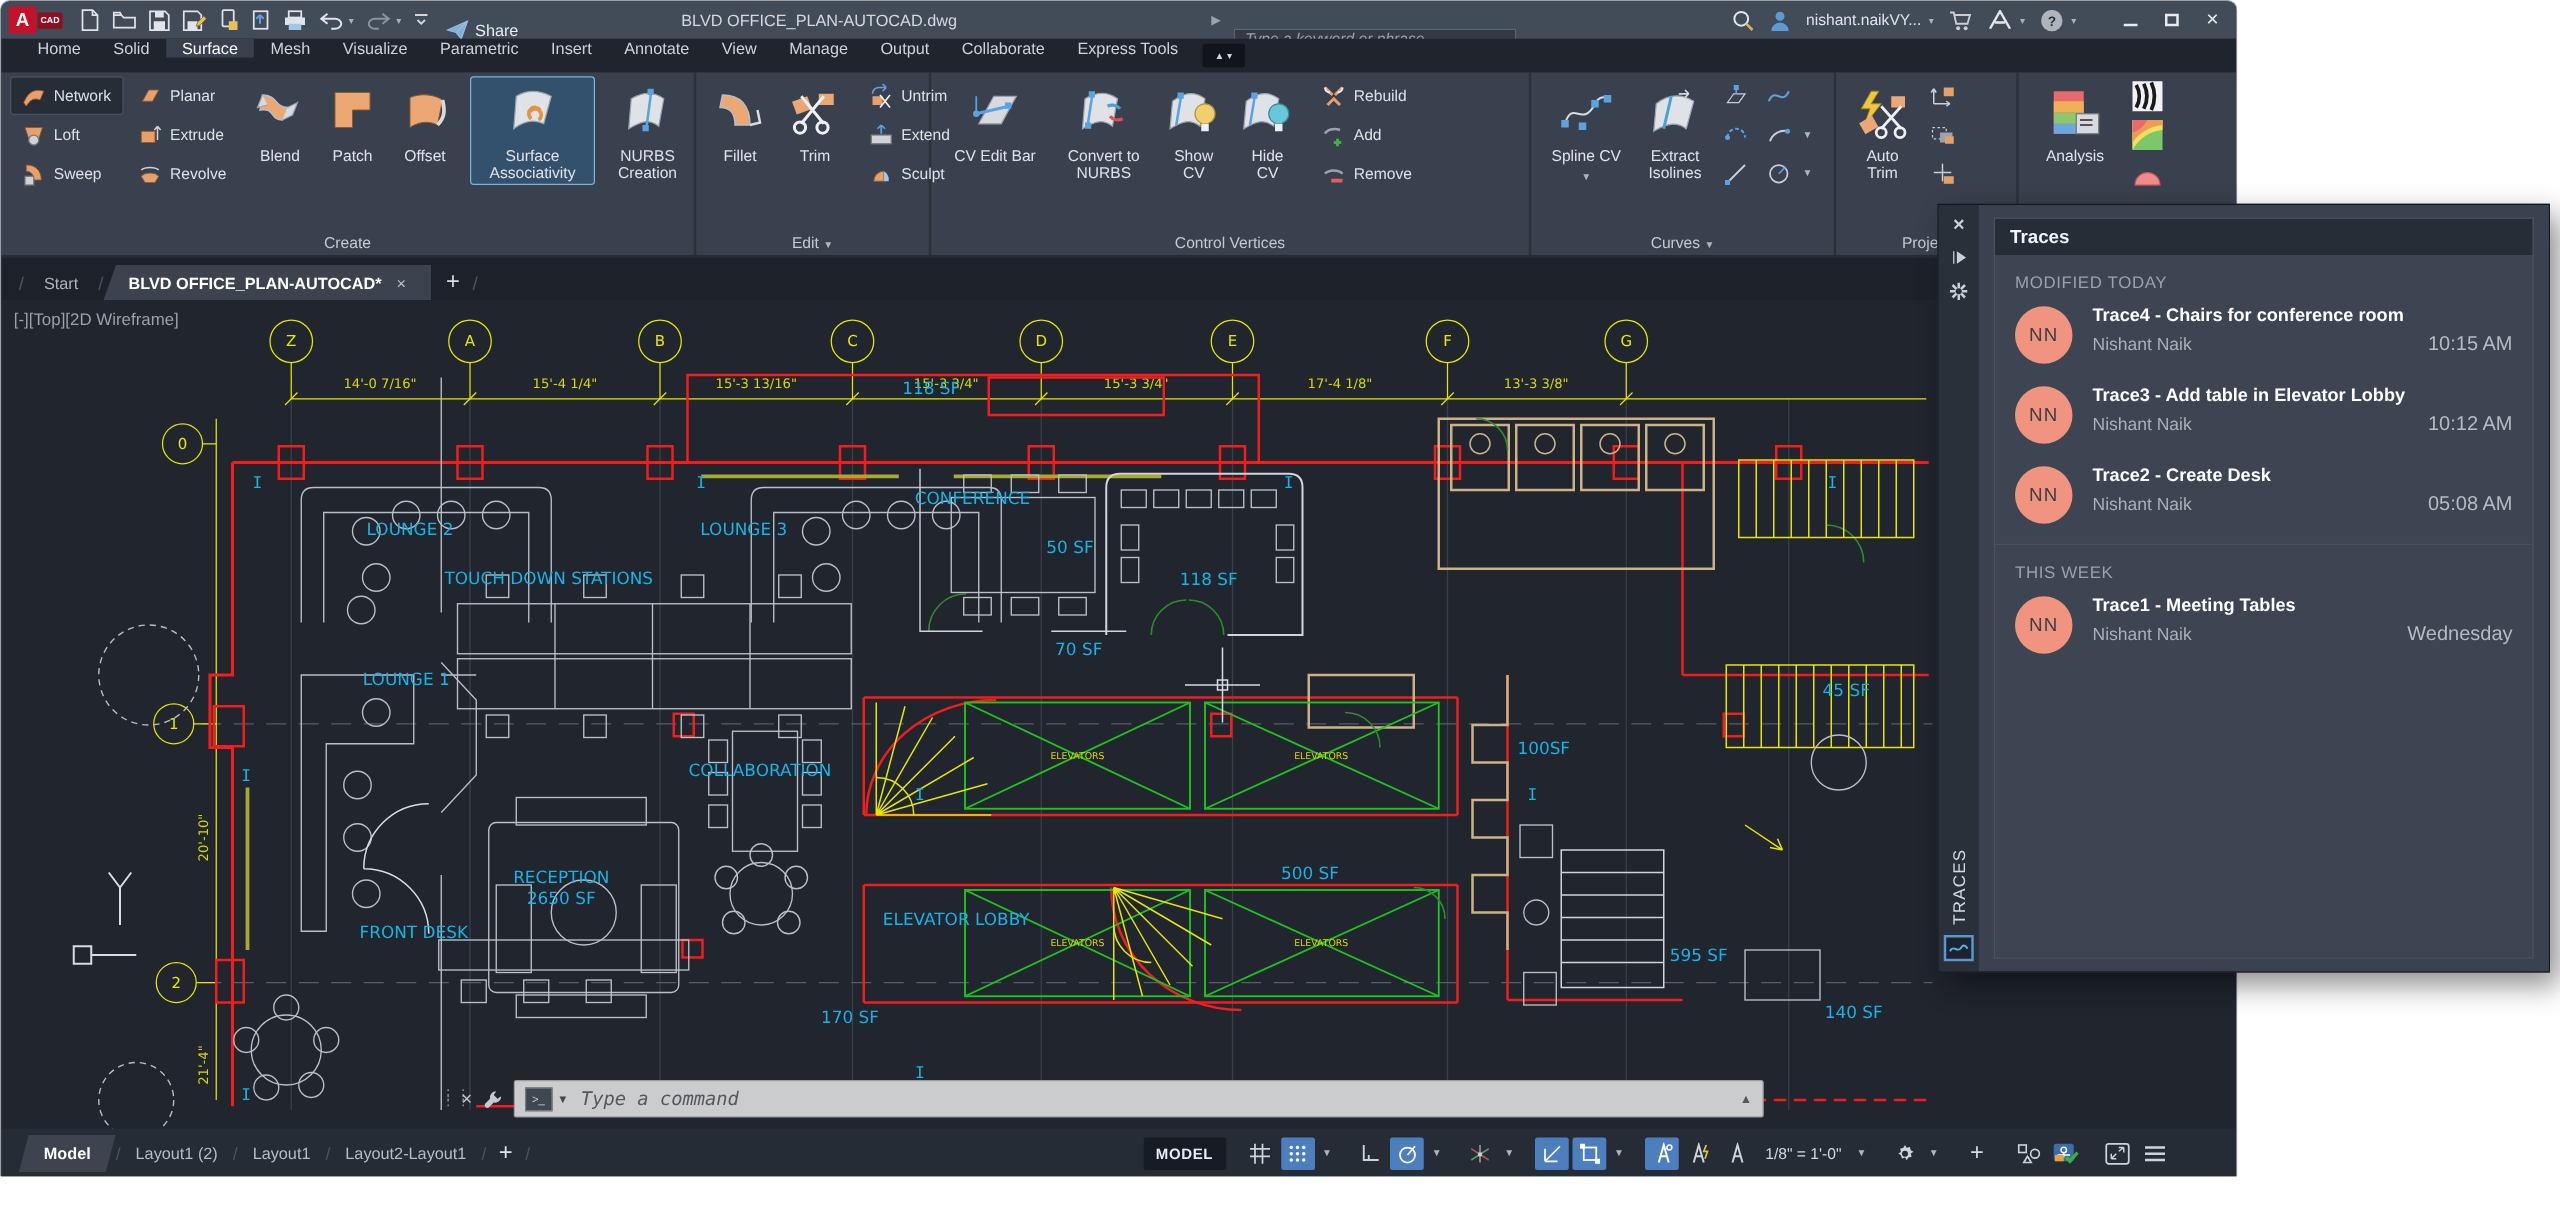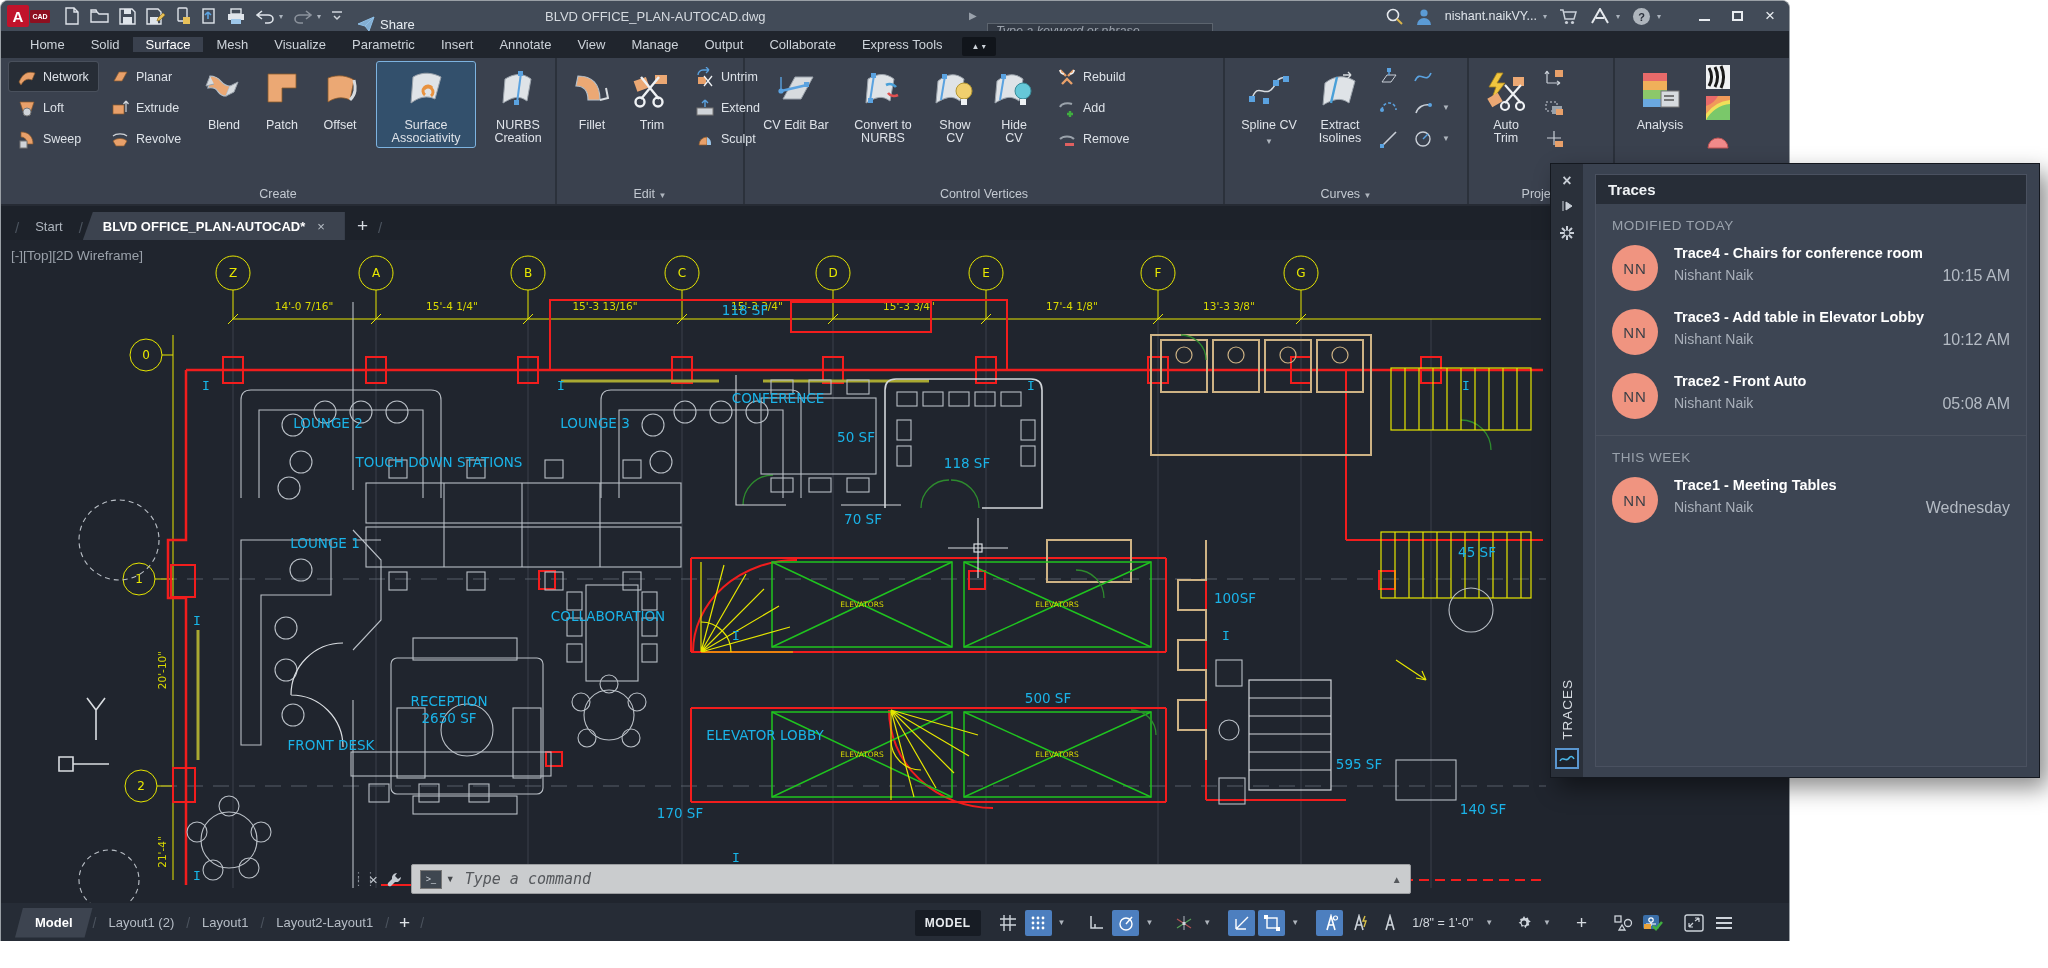--- a/index.html
+++ b/index.html
@@ -24,21 +24,21 @@
   .searchbox { position:absolute; left:986px; top:4px; width:226px; height:22px; background:#333a45; border:1px solid #5c646e;
                color:#9aa1ab; font-size:12.5px; font-style:italic; padding:0 8px; font-family:"Liberation Sans",sans-serif;margin-top:18px; }
   .tb-right { position:absolute; right:14px; top:0; height:30px; display:flex; align-items:center; gap:12px; }
   .username { color:#dfe4ea; font-size:12.5px; }
   .winbtns { display:flex; align-items:center; gap:22px; margin-left:26px; }
   .winbtn { color:#e8ecf0; font-size:14px; cursor:default; }
   .minbar { display:inline-block; width:11px; height:2px; background:#e8ecf0; }
   .maxbox { display:inline-block; width:11px; height:10px; border:2px solid #e8ecf0; }
 
   
-  .ribbontabs { position:absolute; left:0; top:30px; width:100%; height:27px; background:#20252d; display:flex; align-items:center; padding-left:16px; }
+  .ribbontabs { position:absolute; left:0; top:30px; width:100%; height:27px; background:#20252d; display:flex; align-items:flex-start; padding-left:16px; }
   .rtab { color:#cdd3da; font-size:13px; padding:0 13px; display:flex; align-items:center; }
   .rtab.active { background:#3a414e; color:#fff; }
   .rtab-menu { width:34px; margin-left:6px; margin-top:4px; height:19px; background:#11151b; display:flex; align-items:center; justify-content:center; gap:3px; color:#cfd5db; font-size:8px; border-radius:2px; }
 
   
   .ribbon { position:absolute; left:0; top:57px; width:100%; height:148px; background:#3a414e; display:flex; border-bottom:2px solid #262b34; }
   .rpanel { position:relative; height:100%; border-right:2px solid #2b313b; padding-top:4px; }
   .rpanel-label { position:absolute; bottom:3px; left:0; width:100%; text-align:center; color:#c3c9d1; font-size:12.5px; }
   .rpanel-label .dd { font-size:8px; color:#aeb5bd; }
   .smallcol { display:flex; flex-direction:column; gap:2px; }
@@ -1199,21 +1199,21 @@
         <div class="pitem">
           <span class="avatar">NN</span>
           <div class="ptitle">Trace3 - Add table in Elevator Lobby</div>
           <div class="pmeta">
               <span>Nishant Naik</span>
               <span class="time">10:12 AM</span>
             </div>
         </div>
         <div class="pitem">
           <span class="avatar">NN</span>
-          <div class="ptitle">Trace2 - Front Auto</div>
+          <div class="ptitle">Trace2 - Create Desk</div>
           <div class="pmeta">
               <span>Nishant Naik</span>
               <span class="time">05:08 AM</span>
             </div>
         </div>
 
         <div class="pdivider"></div>
         <div class="psection">THIS WEEK</div>
 
         <div class="pitem">

